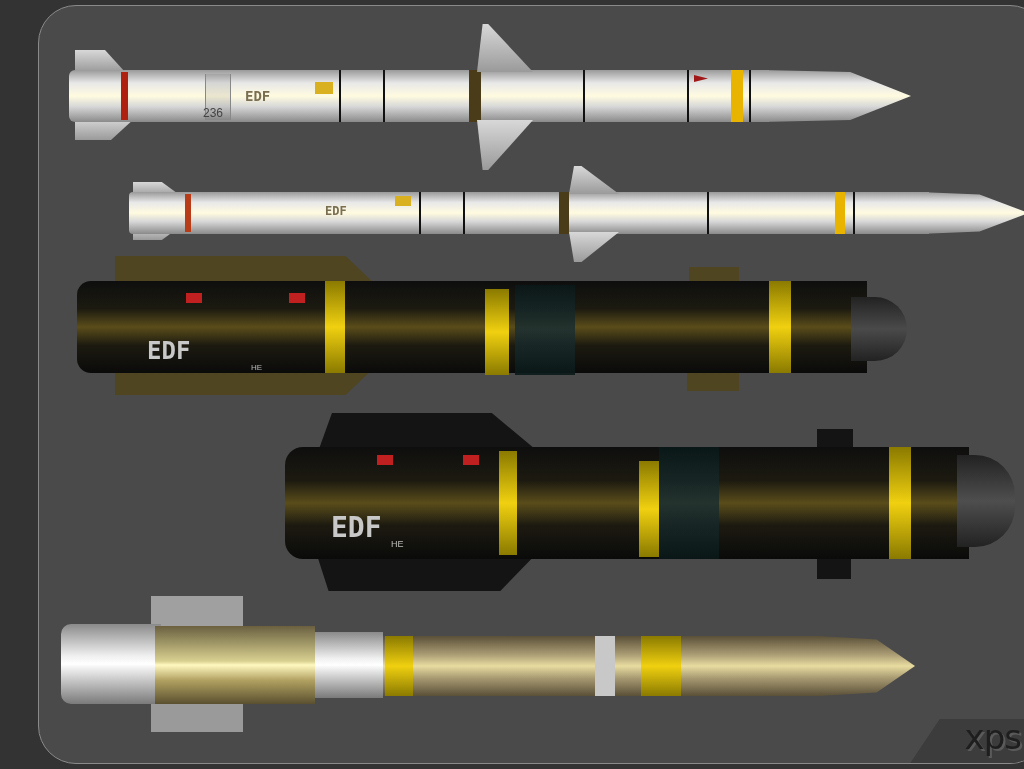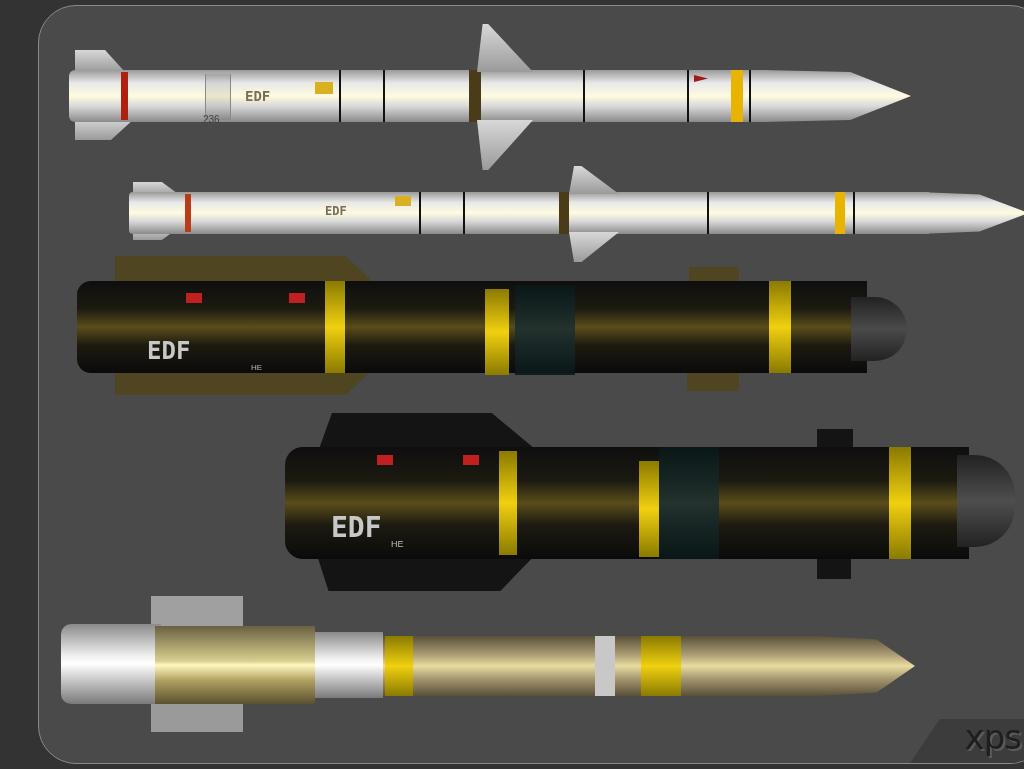--- a/index.html
+++ b/index.html
@@ -28,21 +28,21 @@
 <div class="frame">
 
   <div class="abs" style="left:0;top:0;width:1010px;height:170px;">
     <div class="abs fin-silver" style="left:36px;top:44px;width:50px;height:22px;clip-path:polygon(0 0,60% 0,100% 100%,0 100%);"></div>
     <div class="abs fin-silver" style="left:36px;top:112px;width:60px;height:22px;clip-path:polygon(0 0,100% 0,60% 100%,0 100%);"></div>
     <div class="abs silver-body" style="left:30px;top:64px;width:700px;height:52px;border-radius:6px 0 0 6px;"></div>
     <div class="abs silver-body" style="left:720px;top:64px;width:152px;height:52px;clip-path:polygon(0 0,60% 4%,100% 50%,60% 96%,0 100%);"></div>
     <div class="abs" style="left:82px;top:66px;width:7px;height:48px;background:#b02010;"></div>
     <div class="abs" style="left:166px;top:68px;width:24px;height:46px;background:rgba(0,0,0,0.08);border-left:1px solid #888;border-right:1px solid #888;"></div>
     <div class="abs label-edp-silver" style="left:206px;top:82px;">EDF</div>
-    <div class="abs" style="left:164px;top:108px;font-size:10px;color:#444;">236</div>
+    <div class="abs" style="left:164px;top:100px;font-size:12px;color:#444;">236</div>
     <div class="abs" style="left:276px;top:76px;width:18px;height:12px;background:#d8b020;"></div>
     <div class="abs ring" style="left:300px;top:64px;height:52px;"></div>
     <div class="abs ring" style="left:344px;top:64px;height:52px;"></div>
     <div class="abs" style="left:430px;top:64px;width:12px;height:52px;background:#4a3c18;"></div>
     <div class="abs fin-silver" style="left:438px;top:18px;width:56px;height:48px;clip-path:polygon(10% 0,20% 0,100% 100%,0 100%);"></div>
     <div class="abs fin-silver" style="left:438px;top:114px;width:56px;height:50px;clip-path:polygon(0 0,100% 0,20% 100%,10% 100%);"></div>
     <div class="abs ring" style="left:544px;top:64px;height:52px;"></div>
     <div class="abs ring" style="left:648px;top:64px;height:52px;"></div>
     <div class="abs" style="left:655px;top:69px;width:14px;height:7px;background:#a01818;clip-path:polygon(0 0,100% 50%,0 100%);"></div>
     <div class="abs" style="left:692px;top:64px;width:12px;height:52px;background:#e8b400;"></div>

